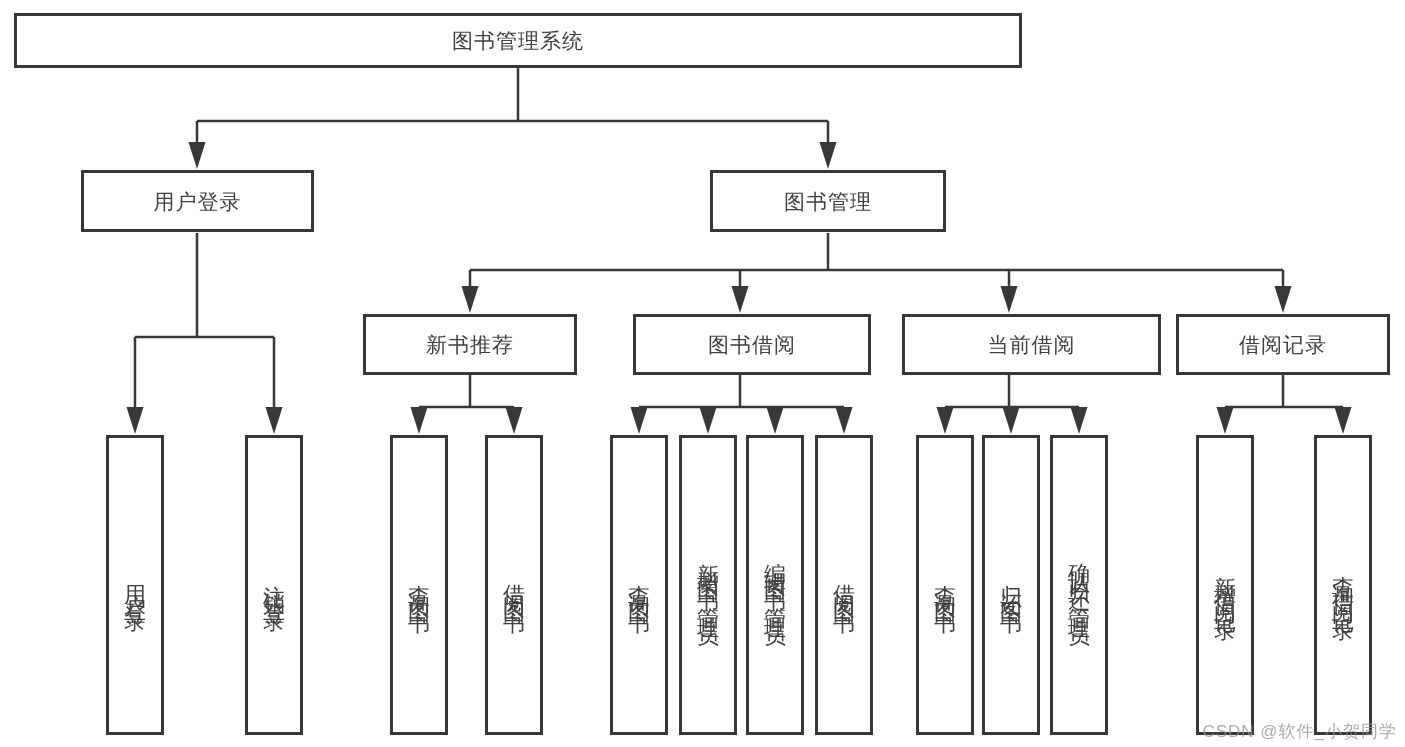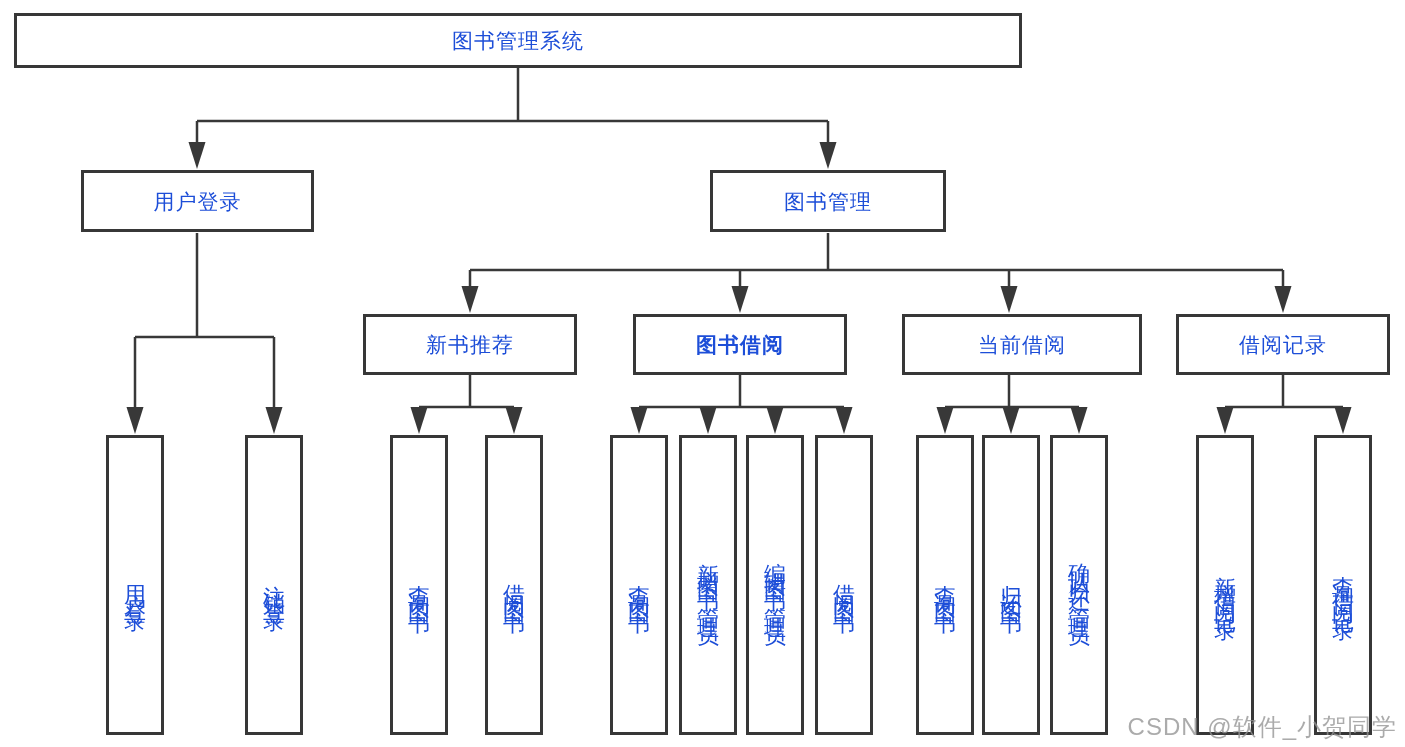--- a/index.html
+++ b/index.html
@@ -20,38 +20,38 @@
     left: 0; top: 0;
     width: 1405px;
     height: 747px;
     z-index: 1;
   }
   .box {
     position: absolute;
     box-sizing: border-box;
     background: #ffffff;
     border: 3px solid #373737;
-    color: #1d4ed8;
+    color: #404040;
     display: grid;
     place-items: center;
     z-index: 2;
     letter-spacing: 1px;
   }
   .hbox {
     font-size: 21px;
     line-height: 1;
     white-space: nowrap;
   }
   .root  { left: 14px;  top: 13px;  width: 1008px; height: 55px; }
   .l2a   { left: 81px;  top: 170px; width: 233px;  height: 62px; }
   .l2b   { left: 710px; top: 170px; width: 236px;  height: 62px; text-align: right; }
   .l3    { top: 314px; height: 61px; }
   .l3a   { left: 363px;  width: 214px; text-align: right; }
-  .l3b   { left: 633px;  width: 214px; font-weight: bold; }
-  .l3c   { left: 902px;  width: 240px; }
+  .l3b   { left: 633px;  width: 238px; }
+  .l3c   { left: 902px;  width: 259px; }
   .l3d   { left: 1176px; width: 214px; }
   .leaf {
     top: 435px;
     width: 58px;
     height: 300px;
     writing-mode: vertical-rl;
     text-orientation: mixed;
     font-size: 22px;
     line-height: 1;
     letter-spacing: 9px;
@@ -68,21 +68,21 @@
   .lf9  { left: 916px; }
   .lf10 { left: 982px; }
   .lf11 { left: 1050px; }
   .lf12 { left: 1196px; }
   .lf13 { left: 1314px; }
   .watermark {
     position: absolute;
     right: 8px;
     bottom: 4px;
     z-index: 5;
-    font-size: 24px;
+    font-size: 17px;
     color: rgba(148, 148, 148, 0.78);
     letter-spacing: 1px;
     white-space: nowrap;
     margin-left: 12px;
   }
 </style>
 </head>
 <body>
 
 <div class="stage">

